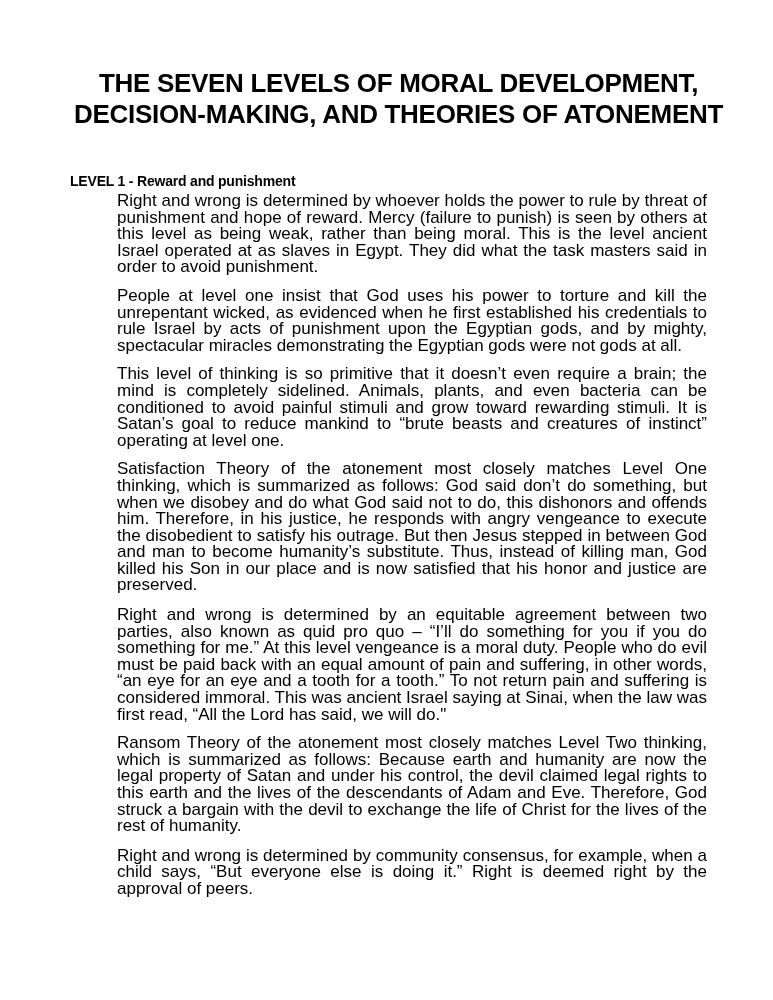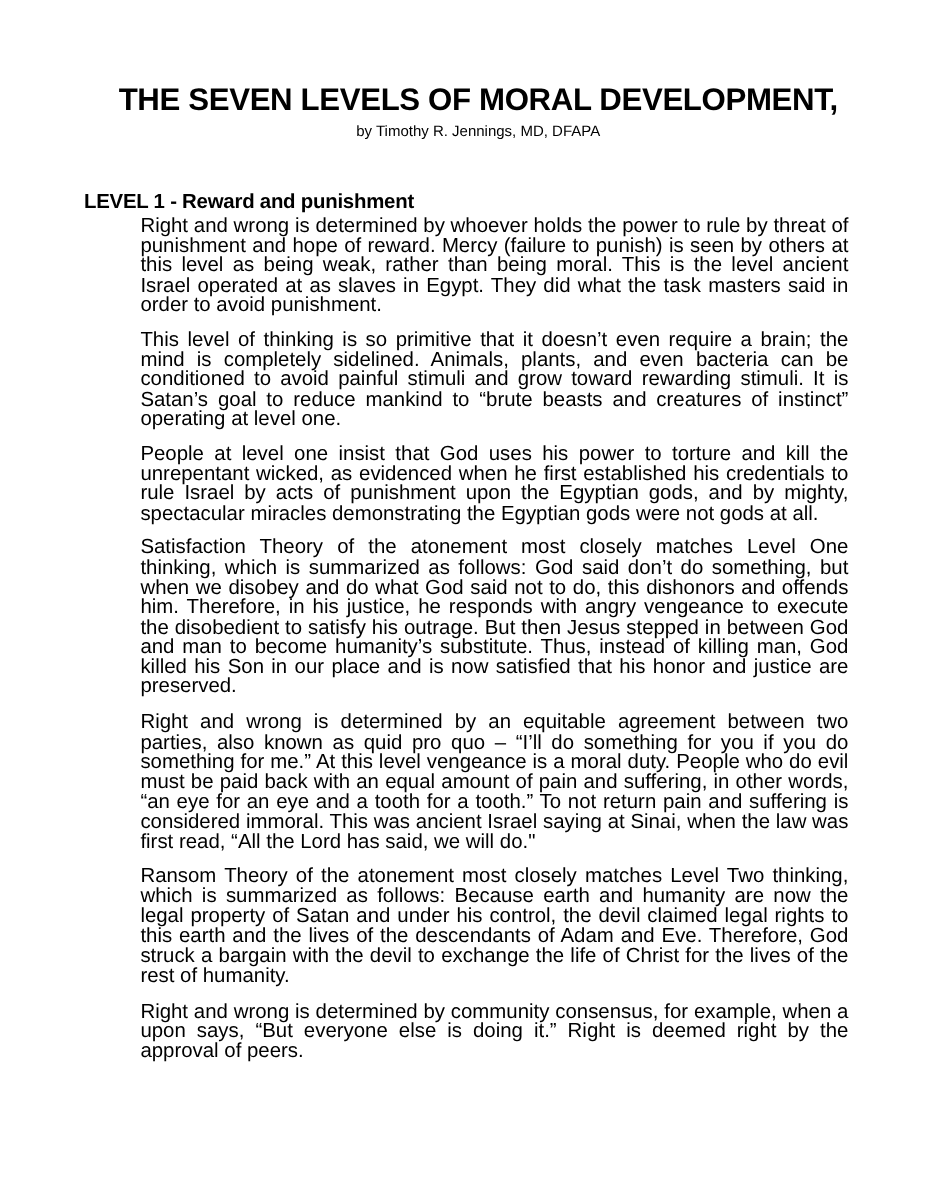--- a/index.html
+++ b/index.html
@@ -34,21 +34,21 @@
   }
   .byline {
     font-size: 12.5px;
     line-height: 15px;
     margin-top: 3px;
   }
   .section {
     margin-bottom: 13px;
   }
   .section-heading {
-    font-size: 17px;
+    font-size: 14px;
     font-weight: bold;
     line-height: 20px;
     margin: 0 0 2px 0;
     letter-spacing: -0.2px;
   }
   .section p {
     font-size: 17px;
     line-height: 16.6px;
     margin: 0 20px 12px 47px;
     text-align: justify;
@@ -57,46 +57,46 @@
     font-weight: normal;
   }
 </style>
 </head>
 <body>
 
 <div class="page">
   <div class="doc-header">
     <div class="doc-title">
       <div>THE SEVEN LEVELS OF MORAL DEVELOPMENT,</div>
+      <div>DECISION-MAKING, AND THEORIES OF ATONEMENT</div>
     </div>
-    <div class="byline">by Timothy R. Jennings, MD, DFAPA</div>
   </div>
 
   <div id="sections-container">
   <div class="section">
     <h2 class="section-heading">LEVEL 1 - Reward and punishment</h2>
     <div class="paragraphs">
   <p><span class="rest">Right and wrong is determined by whoever holds the power to rule by threat of punishment and hope of reward. Mercy (failure to punish) is seen by others at this level as being weak, rather than being moral. This is the level ancient Israel operated at as slaves in Egypt. They did what the task masters said in order to avoid punishment.</span></p>
 
+  <p><span class="rest">People at level one insist that God uses his power to torture and kill the unrepentant wicked, as evidenced when he first established his credentials to rule Israel by acts of punishment upon the Egyptian gods, and by mighty, spectacular miracles demonstrating the Egyptian gods were not gods at all.</span></p>
+
   <p><span class="rest">This level of thinking is so primitive that it doesn’t even require a brain; the mind is completely sidelined. Animals, plants, and even bacteria can be conditioned to avoid painful stimuli and grow toward rewarding stimuli. It is Satan’s goal to reduce mankind to “brute beasts and creatures of instinct” operating at level one.</span></p>
-
-  <p><span class="rest">People at level one insist that God uses his power to torture and kill the unrepentant wicked, as evidenced when he first established his credentials to rule Israel by acts of punishment upon the Egyptian gods, and by mighty, spectacular miracles demonstrating the Egyptian gods were not gods at all.</span></p>
 
   <p><span class="lead">Satisfaction Theory</span><span class="rest"> of the atonement most closely matches Level One thinking, which is summarized as follows:  God said don’t do something, but when we disobey and do what God said not to do, this dishonors and offends him. Therefore, in his justice, he responds with angry vengeance to execute the disobedient to satisfy his outrage. But then Jesus stepped in between God and man to become humanity’s substitute. Thus, instead of killing man, God killed his Son in our place and is now satisfied that his honor and justice are preserved.</span></p>
 </div>
   </div>
 
   <div class="section">
     <div class="paragraphs">
   <p><span class="rest">Right and wrong is determined by an equitable agreement between two parties, also known as quid pro quo – “I’ll do something for you if you do something for me.” At this level vengeance is a moral duty. People who do evil must be paid back with an equal amount of pain and suffering, in other words, “an eye for an eye and a tooth for a tooth.” To not return pain and suffering is considered immoral. This was ancient Israel saying at Sinai, when the law was first read, “All the Lord has said, we will do."</span></p>
 
   <p><span class="lead">Ransom Theory</span><span class="rest"> of the atonement most closely matches Level Two thinking, which is summarized as follows:  Because earth and humanity are now the legal property of Satan and under his control, the devil claimed legal rights to this earth and the lives of the descendants of Adam and Eve. Therefore, God struck a bargain with the devil to exchange the life of Christ for the lives of the rest of humanity.</span></p>
 </div>
   </div>
 
   <div class="section">
     <div class="paragraphs">
-  <p><span class="rest">Right and wrong is determined by community consensus, for example, when a upon says, “But everyone else is doing it.” Right is deemed right by the approval of peers.</span></p>
+  <p><span class="rest">Right and wrong is determined by community consensus, for example, when a child says, “But everyone else is doing it.” Right is deemed right by the approval of peers.</span></p>
 
 </div>
   </div>
 </div>
 </div>
 
 </body></html>

